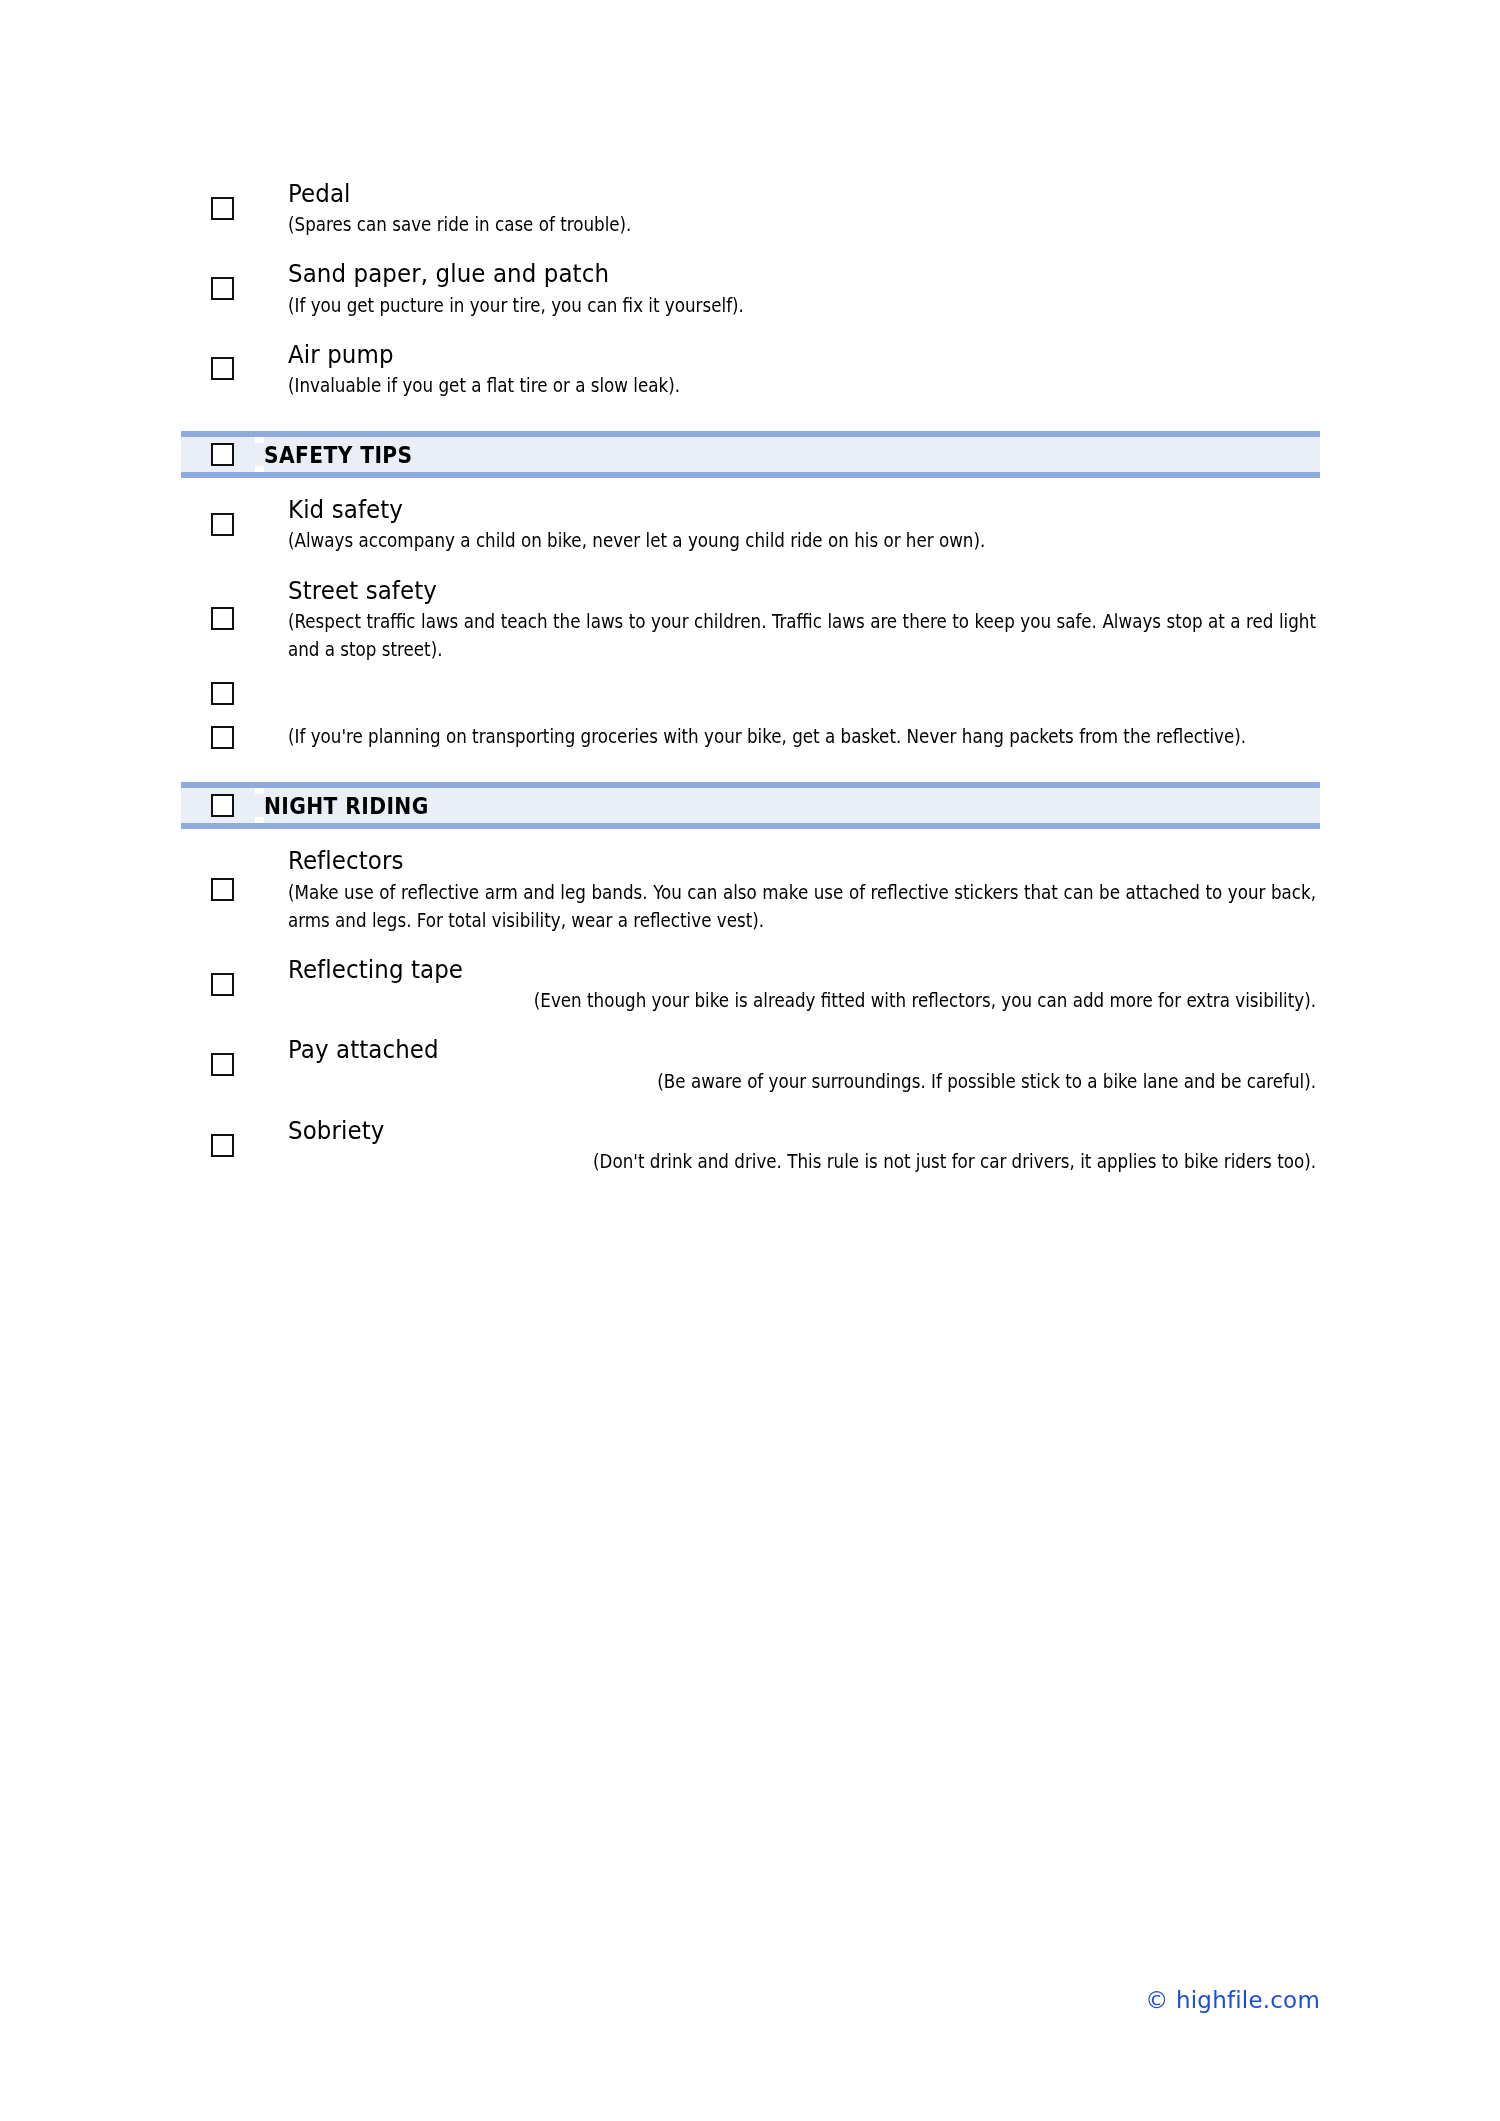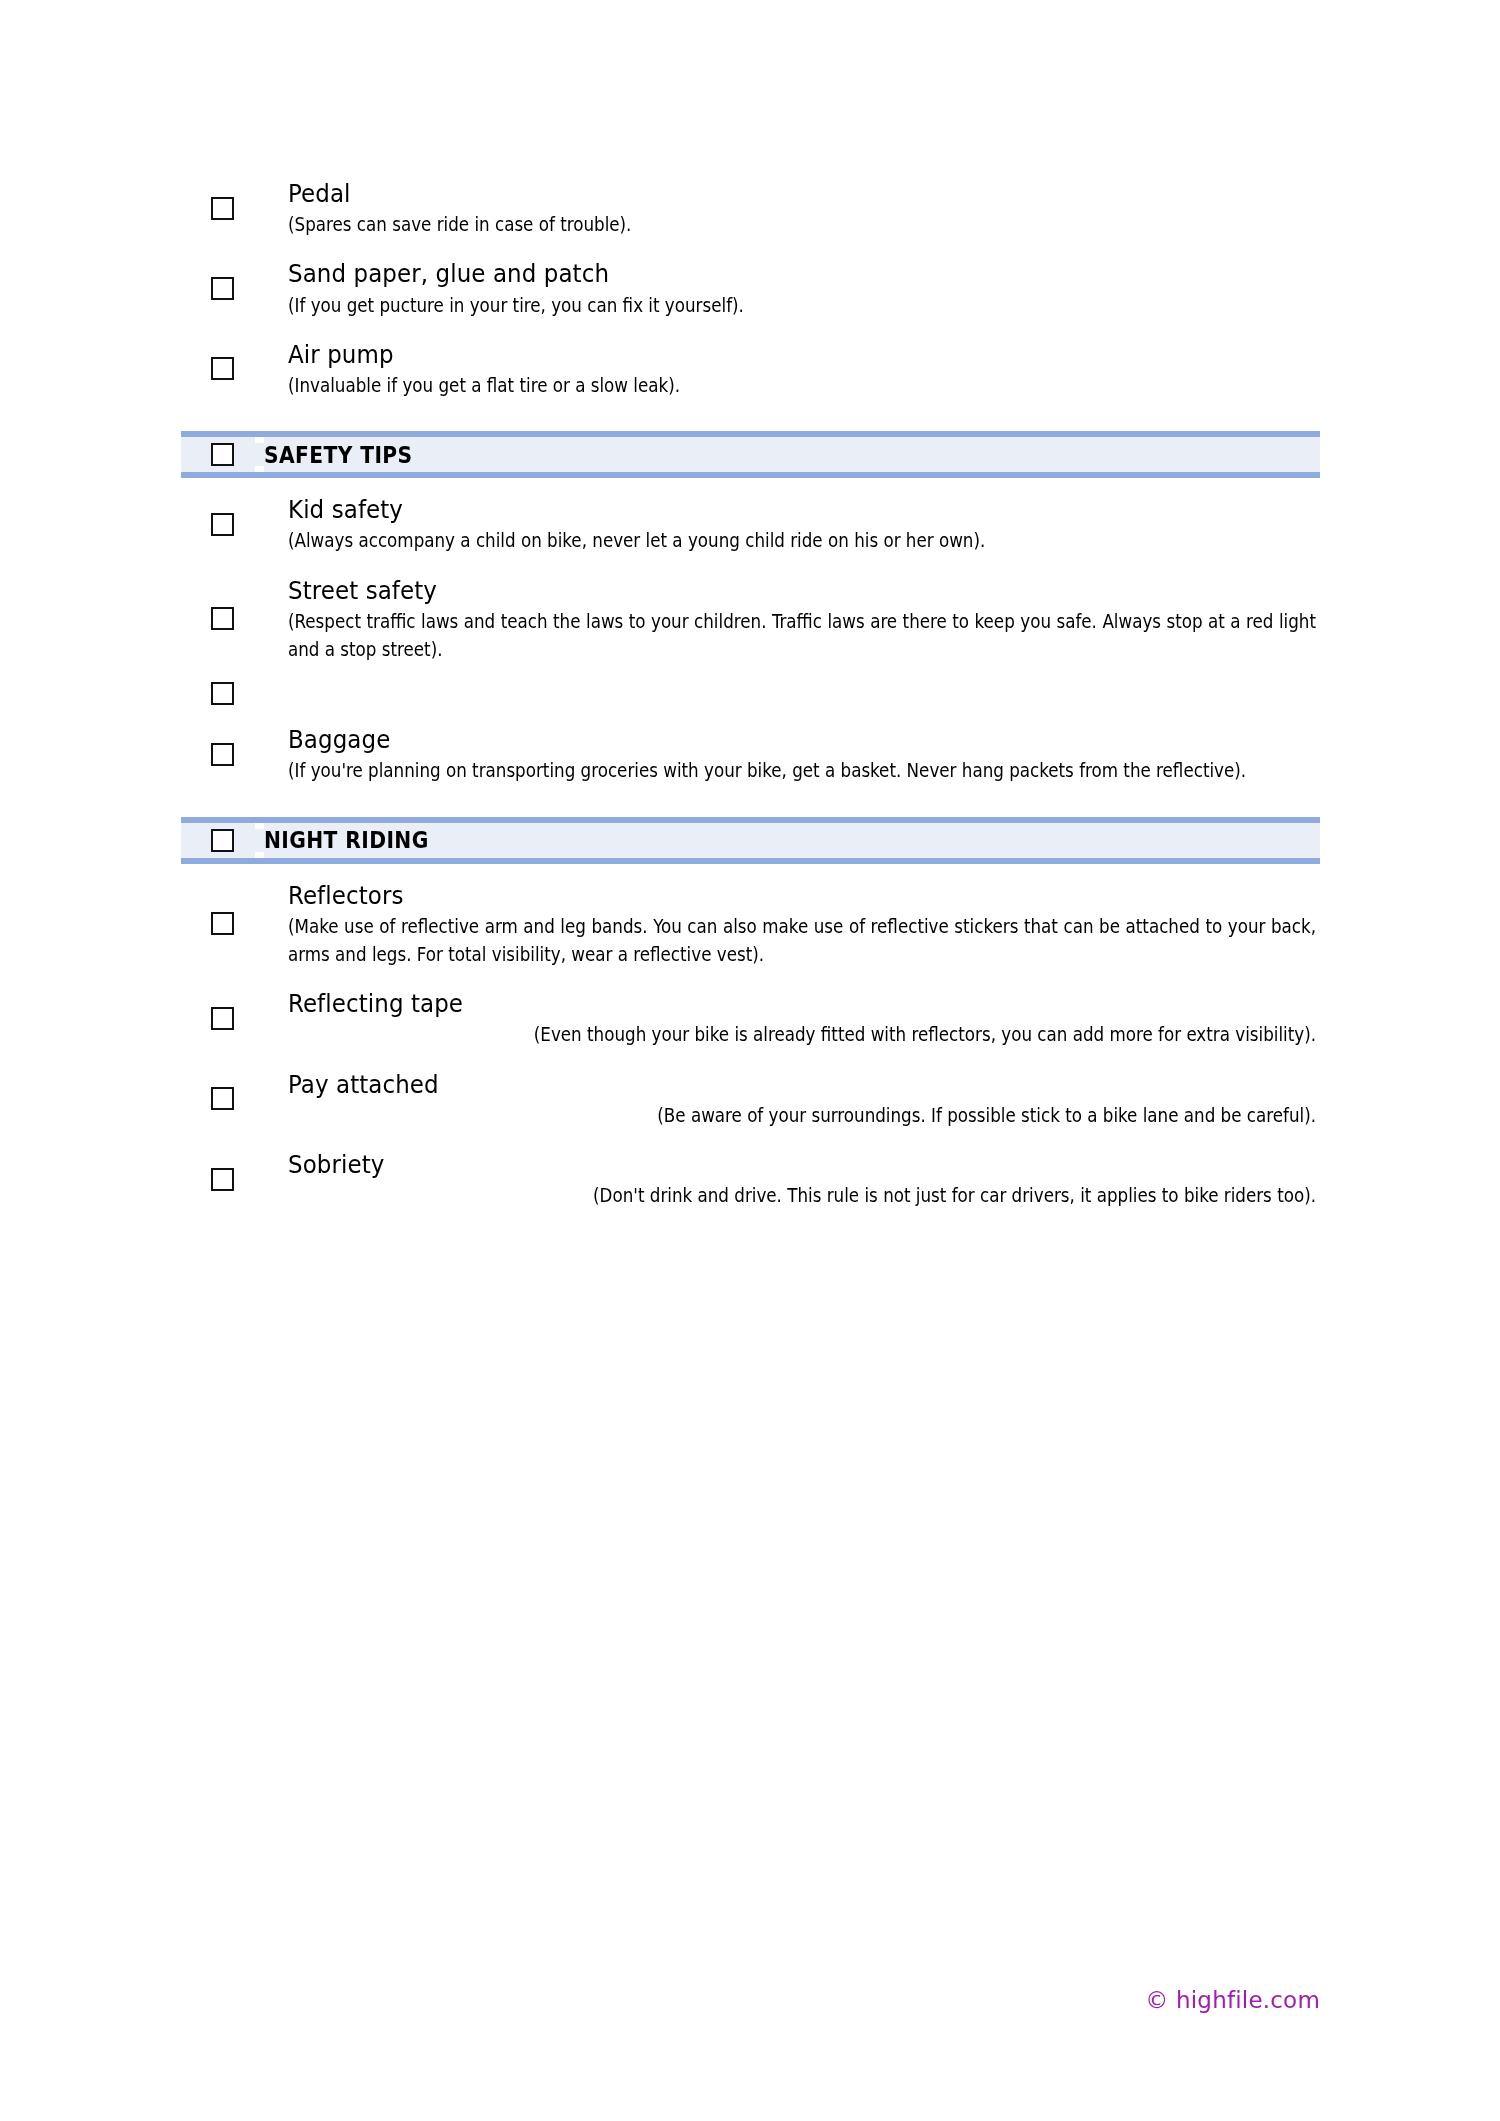--- a/index.html
+++ b/index.html
@@ -121,21 +121,21 @@
   
   .footer {
     position: absolute;
     left: 181px;
     top: 1987px;
     width: 1139px;
     text-align: right;
     font-family: "DejaVu Sans", "Liberation Sans", sans-serif;
     font-size: 23px;
     line-height: 1.2;
-    color: #a21caf;
+    color: #1d4ed8;
     letter-spacing: 0.2px;
   }
 </style>
 </head>
 <body>
 
 <div class="page">
 
   <div class="content">
 
@@ -208,21 +208,20 @@
         <div class="cb-cell">
           <span class="checkbox"></span>
         </div>
       </div>
 
       <div class="row item">
         <div class="cb-cell">
           <span class="checkbox"></span>
         </div>
         <div class="txt-cell">
-          <div class="item-title">Baggage</div>
           <div class="item-desc">(If you're planning on transporting groceries with your bike, get a basket. Never hang packets from the reflective).</div>
         </div>
       </div>
 
     </div>
 
     <div class="group">
 
       <div class="section-band">
         <div class="cb-cell">

